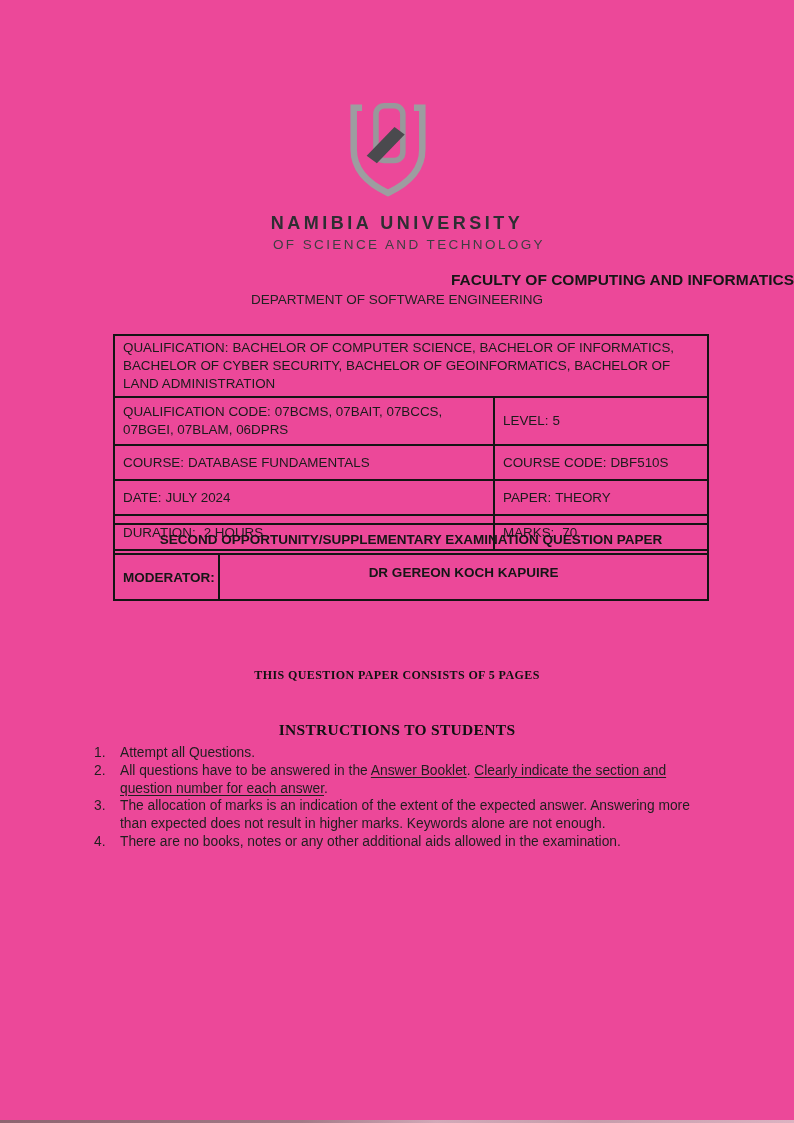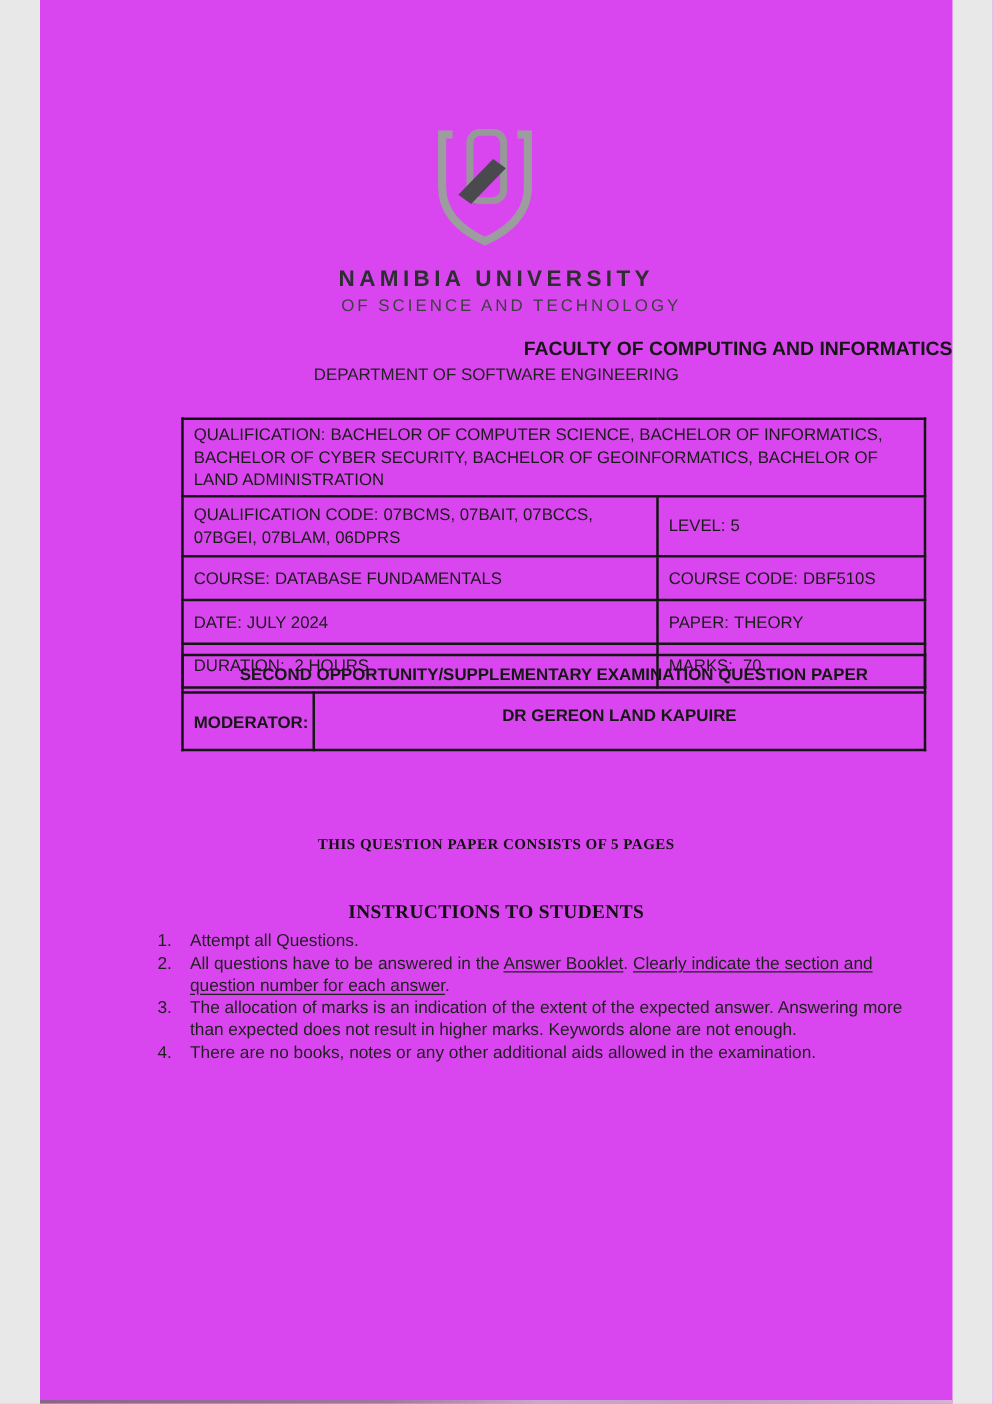--- a/index.html
+++ b/index.html
@@ -1,19 +1,19 @@
 <!DOCTYPE html>
 <html><head>
 <meta charset="utf-8">
 <style>
   html,body{margin:0;padding:0;background:#e8e8e8;}
   .page{
     position:relative;
-    width:730px;height:1123px;
-    background:#d946ef;
+    width:794px;height:1123px;
+    background:#ec4899;
     margin:0 auto;
     overflow:hidden;
     font-family:"Liberation Sans",sans-serif;
     color:#1d1d1d;
   }
   
   .logo-wrap{position:absolute;top:103px;left:0;width:100%;text-align:center;}
   .logo-svg{display:inline-block;width:100px;height:102px;margin-left:-18px;}
   .uni-name{
     position:absolute;top:213px;left:0;width:100%;text-align:center;
@@ -153,21 +153,21 @@
     <colgroup>
         <col style="width:105px">
         <col style="width:489px">
       </colgroup>
     <tbody>
         <tr>
       <td colspan="2" class="panel-title">SECOND OPPORTUNITY/SUPPLEMENTARY EXAMINATION QUESTION PAPER</td>
     </tr>
     <tr>
       <td class="moderator-label" style="height:40px">MODERATOR:</td>
-      <td class="moderator-value">DR GEREON LAND KAPUIRE</td>
+      <td class="moderator-value">DR GEREON KOCH KAPUIRE</td>
     </tr>
   </tbody>
     </table>
 
   <div class="pages-line1">THIS QUESTION PAPER CONSISTS OF 5 PAGES</div>
 
   <div class="instr-title">INSTRUCTIONS TO STUDENTS</div>
   <div class="instr-list">
       <div class="instr-item">
         <span class="instr-num">1.</span>

